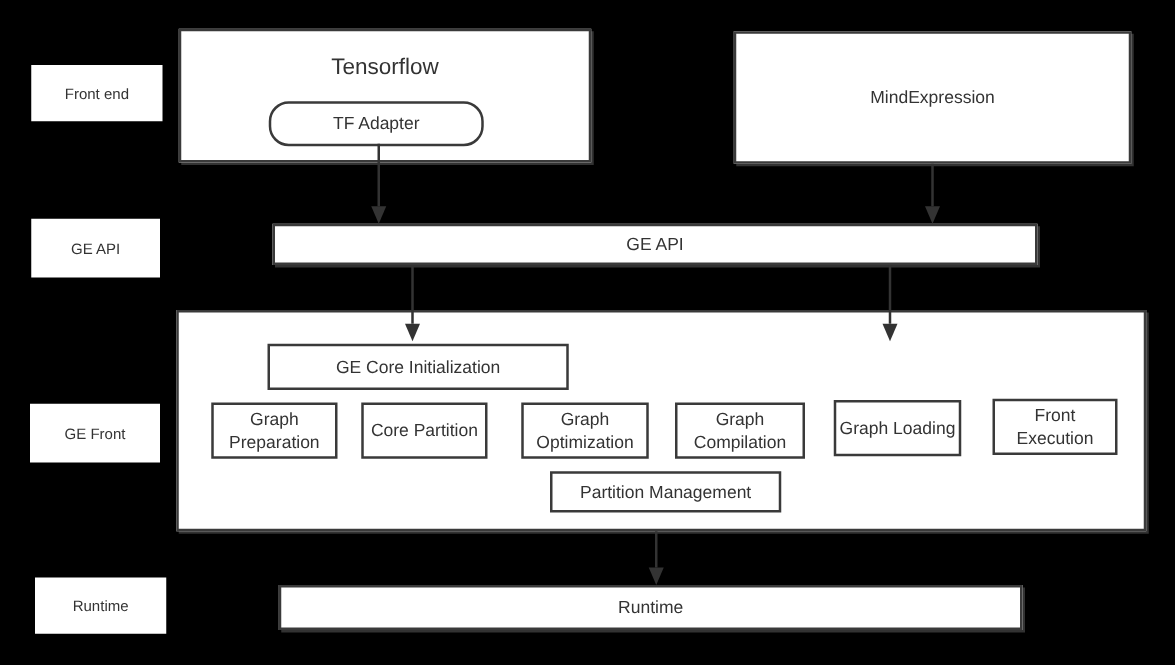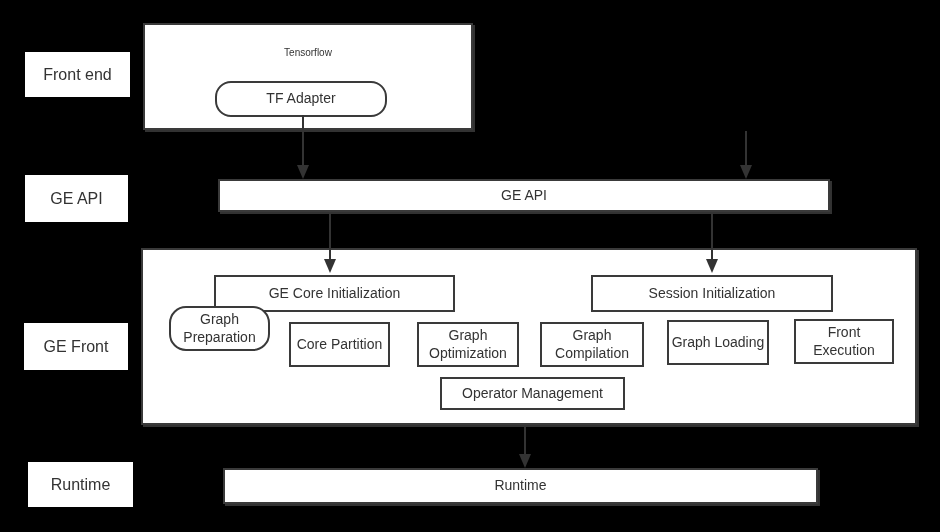--- a/index.html
+++ b/index.html
@@ -25,31 +25,31 @@
     line-height: 1.25;
     box-shadow: 2px 2px 0 rgba(110,110,110,0.45);
   }
   .label-box {
     position: absolute;
     background: #ffffff;
     display: flex;
     align-items: center;
     justify-content: center;
     text-align: center;
-    font-size: 16px;
+    font-size: 12px;
     box-sizing: border-box;
   }
   .container-title {
     position: absolute;
     left: 0; top: 0;
     width: 100%; height: 56px;
     display: flex;
     align-items: center;
     justify-content: center;
-    font-size: 10px;
+    font-size: 18px;
   }
   .arrow {
     position: absolute;
     width: 12px;
     display: flex;
     flex-direction: column;
     align-items: center;
     z-index: 10;
   }
   .arrow .line { width: 2px; flex: 1; background: #333333; }
@@ -78,55 +78,55 @@
     <span>Runtime</span>
   </div>
 
   <div class="box" style="left:143px; top:23px; width:330px; height:107px; align-items:flex-start;">
     <div class="container-title">Tensorflow</div>
     <div class="box" style="left:70px; top:56px; width:172px; height:36px; box-shadow:none;border-radius:16px;">
       <span>TF Adapter</span>
     </div>
   </div>
 
+  <div class="box" style="left:587px; top:25px; width:318px; height:106px;">
+    <span>MindExpression</span>
+  </div>
 
   <div class="box" style="left:218px; top:179px; width:612px; height:33px;">
     <span>GE API</span>
   </div>
 
   <div class="box" style="left:141px; top:248px; width:776px; height:177px;">
 
     <div class="box" style="left:71px; top:25px; width:241px; height:37px; box-shadow:none;">
       <span>GE Core Initialization</span>
     </div>
-    <div class="box" style="left:448px; top:25px; width:242px; height:37px; box-shadow:none;">
-      <span>Session Initialization</span>
-    </div>
 
-    <div class="box" style="left:26px; top:56px; width:101px; height:45px; box-shadow:none;border-radius:17px;">
+    <div class="box" style="left:26px; top:72px; width:101px; height:45px; box-shadow:none;">
       <span>Graph Preparation</span>
     </div>
     <div class="box" style="left:146px; top:72px; width:101px; height:45px; box-shadow:none;">
       <span>Core Partition</span>
     </div>
     <div class="box" style="left:274px; top:72px; width:102px; height:45px; box-shadow:none;">
       <span>Graph Optimization</span>
     </div>
     <div class="box" style="left:524px; top:70px; width:102px; height:45px; box-shadow:none;">
       <span>Graph Loading</span>
     </div>
     <div class="box" style="left:397px; top:72px; width:104px; height:45px; box-shadow:none;">
       <span>Graph Compilation</span>
     </div>
     <div class="box" style="left:651px; top:69px; width:100px; height:45px; box-shadow:none;">
       <span>Front Execution</span>
     </div>
 
     <div class="box" style="left:297px; top:127px; width:185px; height:33px; box-shadow:none;">
-      <span>Operator Management</span>
+      <span>Partition Management</span>
     </div>
   </div>
 
   <div class="box" style="left:223px; top:468px; width:595px; height:36px;">
     <span>Runtime</span>
   </div>
 
   <div class="arrow" style="left:297px; top:115px; height:64px;">
     <div class="line"></div>
     <div class="head"></div>

